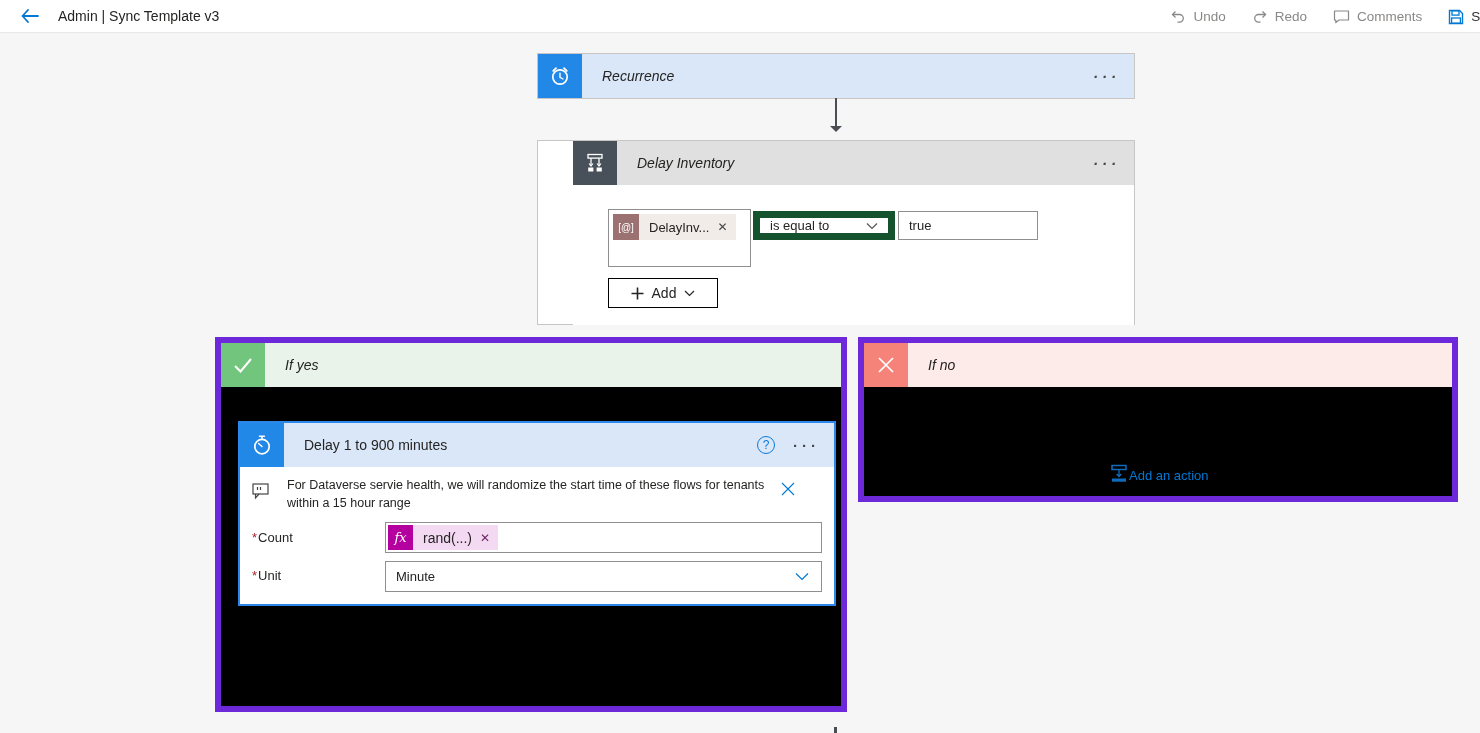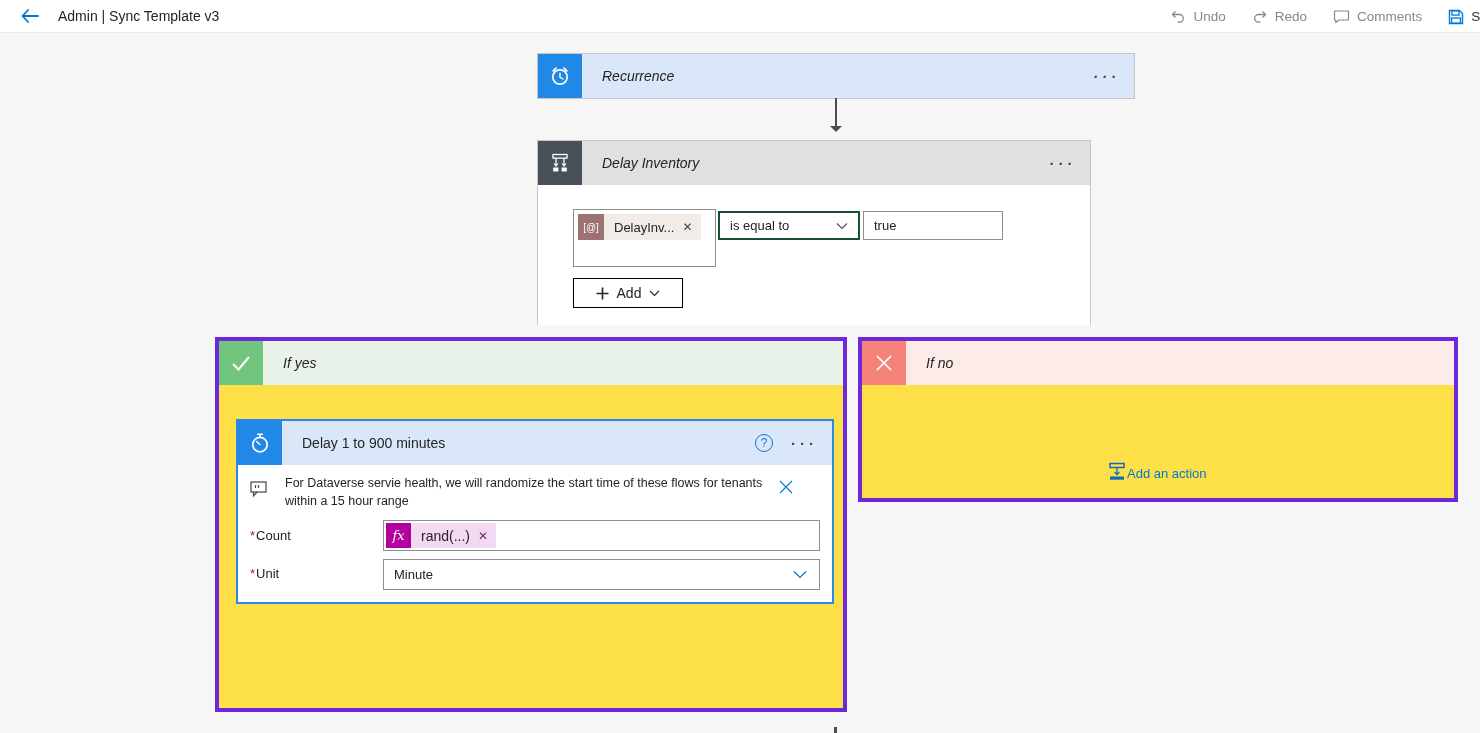--- a/index.html
+++ b/index.html
@@ -30,30 +30,30 @@
   
   .cond-header { background:#e0e0e0; }
   .cond-tile { background:#48505a; }
   .cond-body { position:relative; background:#fff; height:140px; }
   .token-field { position:absolute; left:35px; top:24px; width:143px; height:58px; border:1px solid #8f8f8f; background:#fff; padding:4px; cursor:text; }
   .token-pill { display:inline-flex; align-items:center; background:#f2ece9; height:26px; cursor:pointer; }
   .token-pill .tk-icon { width:26px; height:26px; background:#9b7171; color:#fff; font-size:10px;
        display:flex; align-items:center; justify-content:center; }
   .token-pill .tk-label { padding:0 6px 0 10px; font-size:13px; color:#252423; white-space:nowrap; }
   .token-pill .tk-x { padding:0 8px 0 2px; color:#444; font-size:12px; cursor:pointer; }
-  .operator-box { position:absolute; left:180px; top:26px; width:142px; height:29px; border:2px solid #14532d;
+  .operator-box { position:absolute; left:180px; top:26px; width:142px; height:29px; border:7px solid #14532d;
        display:flex; align-items:center; font-size:13px; padding-left:10px; background:#fff; cursor:pointer; }
   .operator-box .chev { margin-left:auto; padding-right:10px; }
   .value-input { position:absolute; left:325px; top:26px; width:140px; height:29px; border:1px solid #8f8f8f;
        font-size:13px; padding-left:10px; font-family:inherit; color:#252423; }
   .add-btn { position:absolute; left:35px; top:93px; width:110px; height:30px; border:1px solid #000000; background:#fff;
        display:flex; align-items:center; justify-content:center; gap:8px; font-size:14px; color:#252423; cursor:pointer; }
 
   
-  .branch { position:absolute; background:#fde047; border:4px solid #6d28d9; }
+  .branch { position:absolute; background:#000000; border:6px solid #6d28d9; }
   .branch-yes-header { background:#e9f3ea; }
   .branch-yes-tile { background:#72c57d; }
   .branch-no-header { background:#fcebe9; }
   .branch-no-tile { background:#f5837a; }
 
   
   .delay-card { position:absolute; left:17px; top:78px; width:598px; height:185px; background:#fff;
        border:2px solid #2b88ea; }
   .delay-header { background:#d9e7f9; height:44px; display:flex; align-items:center; }
   .delay-tile { background:#2188e8; }
@@ -139,21 +139,21 @@
           <path d="M5.2 6.8 L8 4.2 M18.8 6.8 L16 4.2" stroke="#fff" stroke-width="1.8" stroke-linecap="round"></path>
         </svg>
       </div>
       <div class="card-title">Recurrence</div>
       <div class="dots">···</div>
     </div>
   </div>
 
   <div class="v-arrow"></div>
 
-  <div class="card" style="left:537px; top:140px; width:554px; height:185px;">
+  <div class="card" style="left:537px; top:140px; width:598px; height:185px;padding-left:35px;">
     <div class="card-header cond-header">
       <div class="icon-tile cond-tile">
         <svg width="24" height="24" viewBox="0 0 24 24">
           <rect x="5" y="3.5" width="14" height="3.6" fill="none" stroke="#fff" stroke-width="1.3"></rect>
           <path d="M8 7.2 V14.5 M16 7.2 V14.5" stroke="#fff" stroke-width="1.3"></path>
           <path d="M6 12.5 L8 15 L10 12.5 M14 12.5 L16 15 L18 12.5" fill="none" stroke="#fff" stroke-width="1.2"></path>
           <rect x="5.2" y="16.5" width="5.2" height="4" fill="#fff"></rect>
           <rect x="13.6" y="16.5" width="5.2" height="4" fill="#fff"></rect>
         </svg>
       </div>

